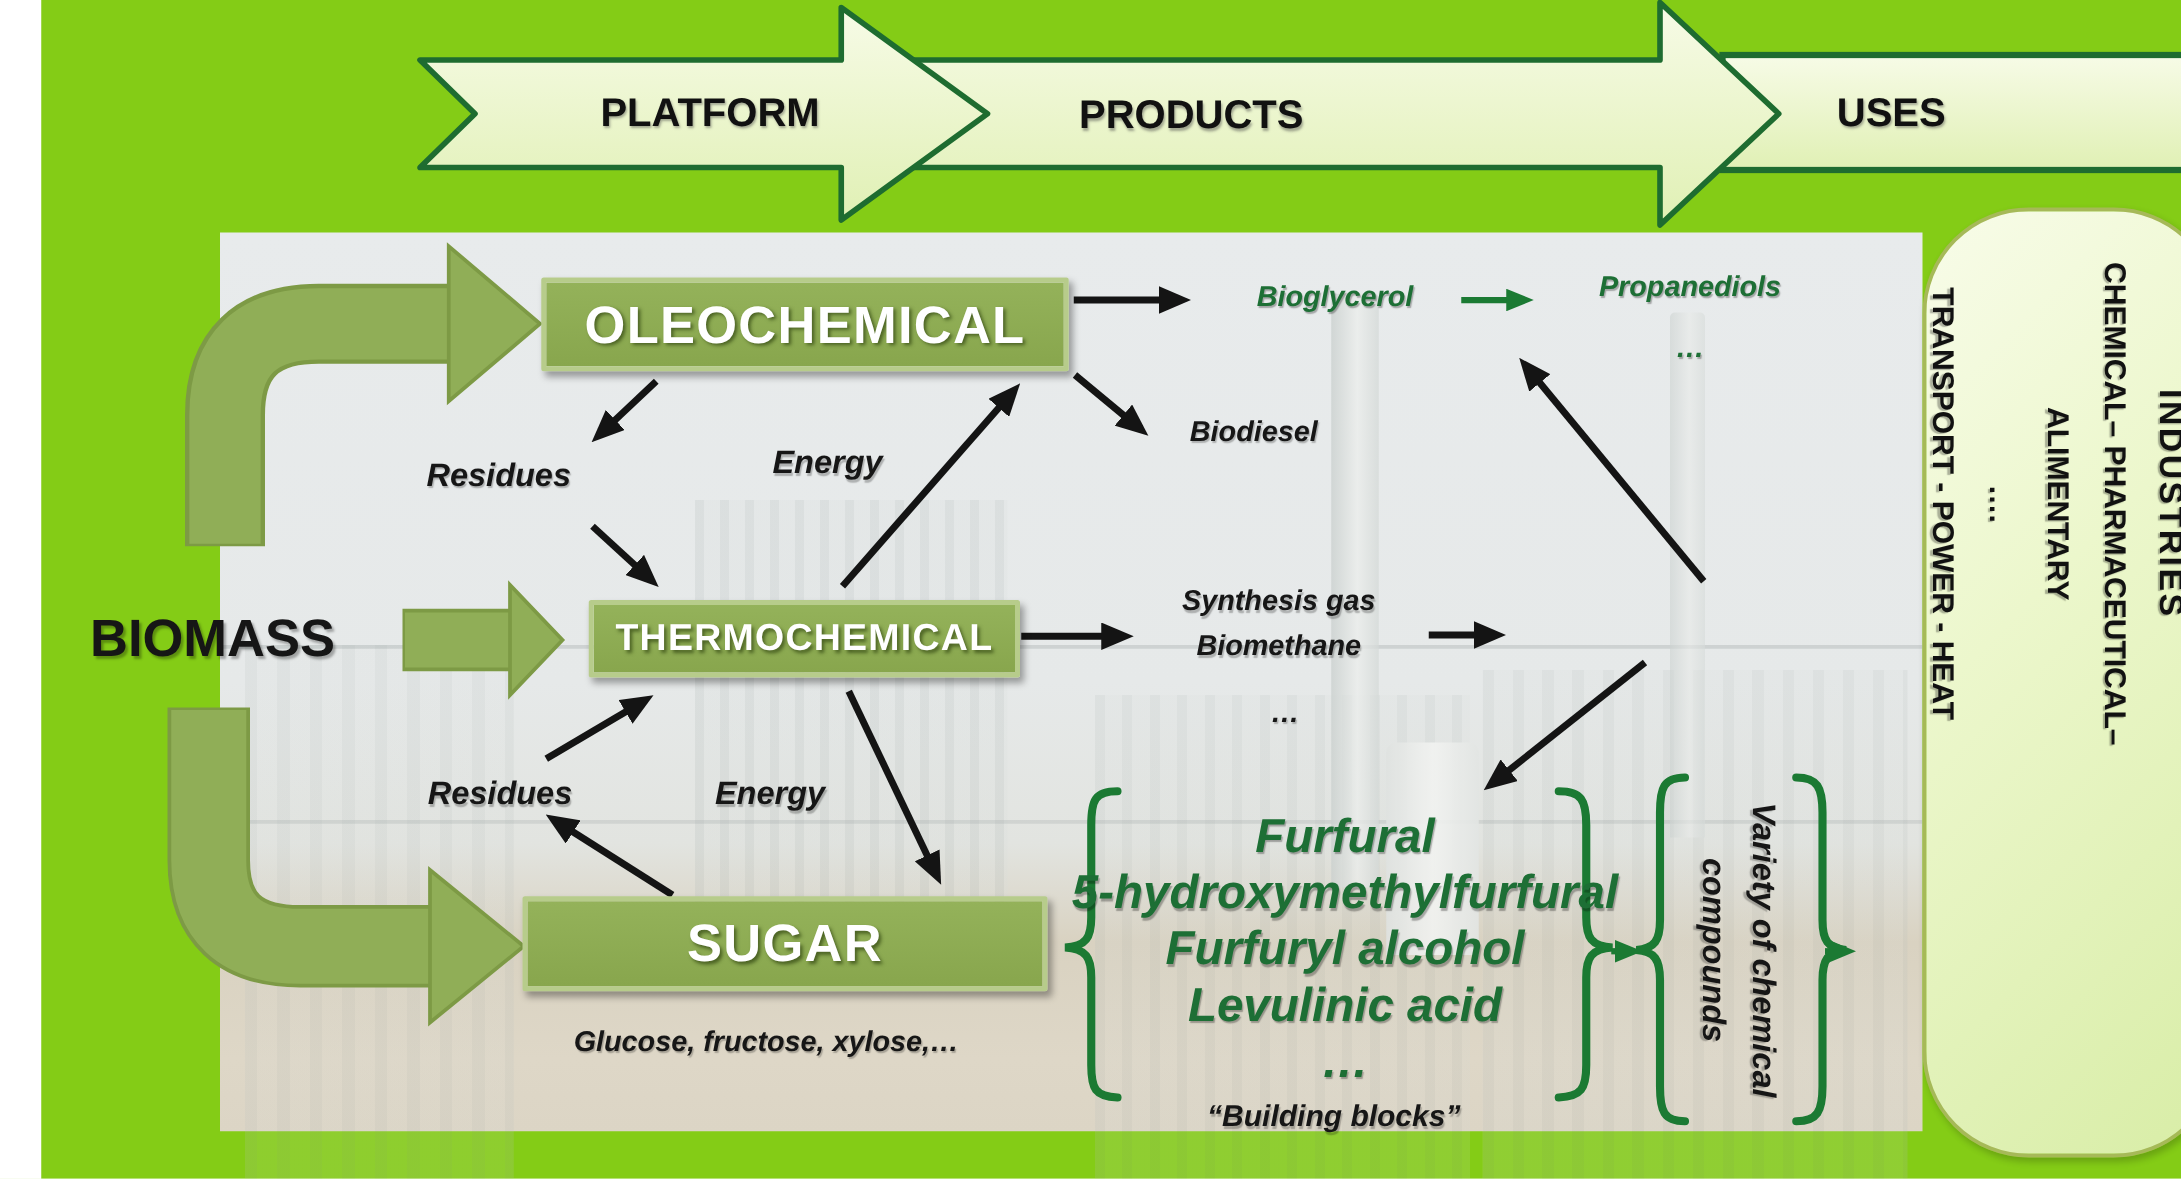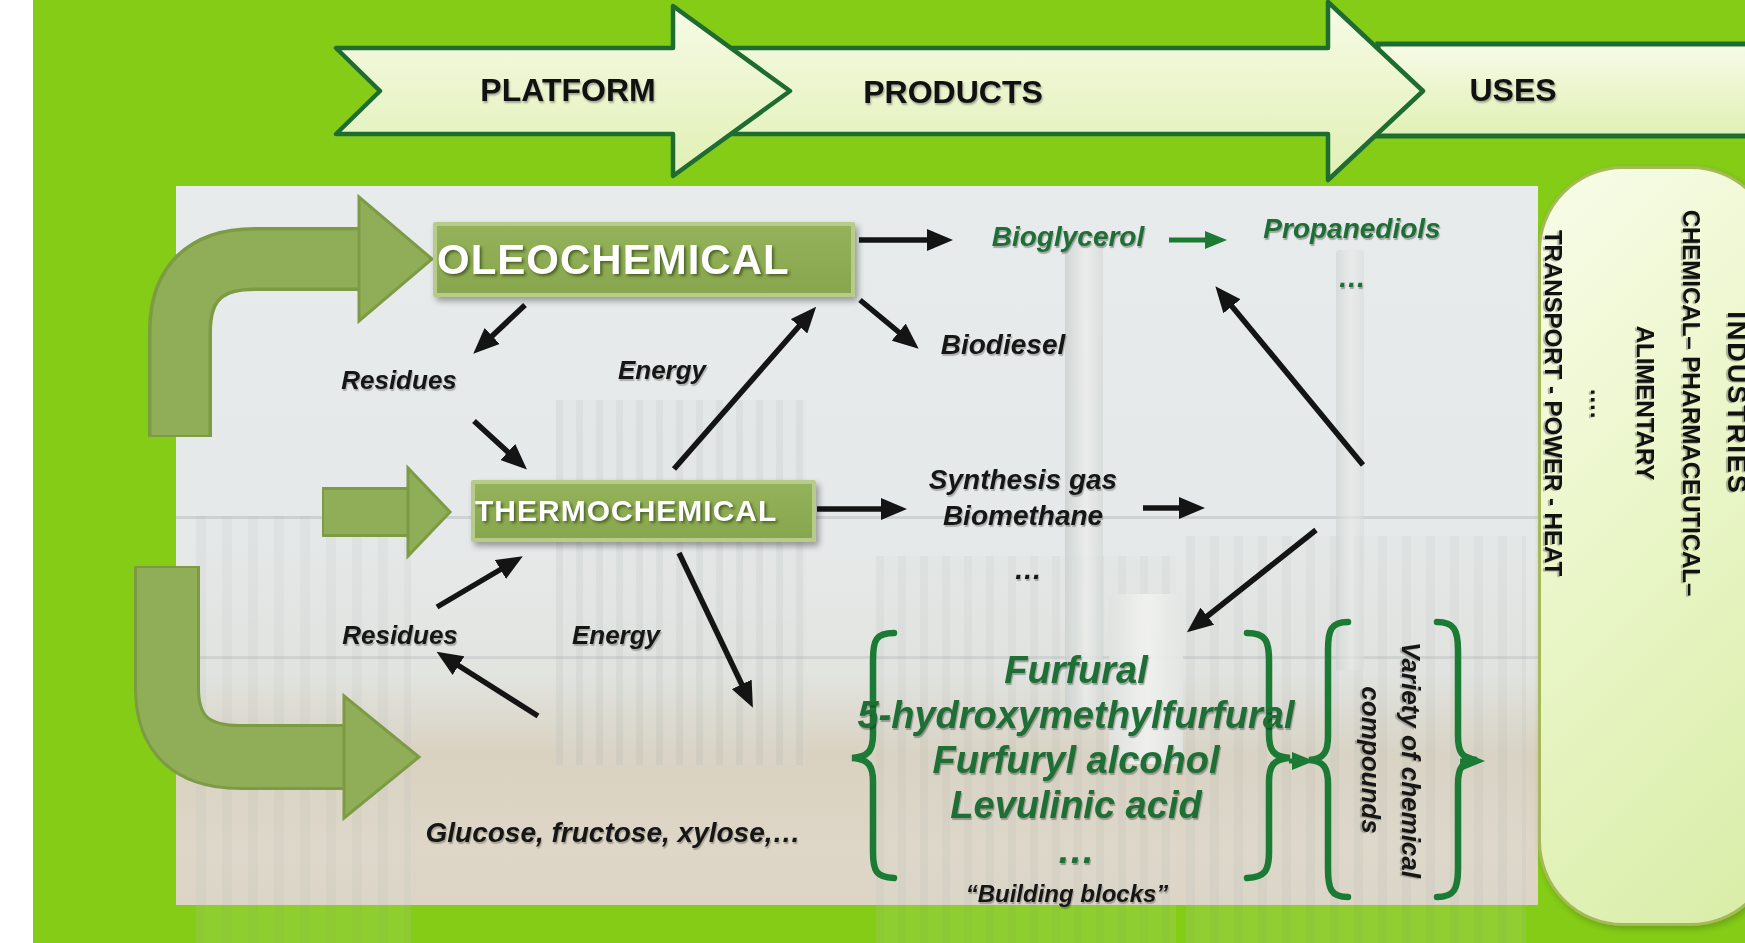--- a/index.html
+++ b/index.html
@@ -28,39 +28,39 @@
       background:linear-gradient(90deg,#ccd2d0,#e9ebe9 55%,#d6dbd9);}
   .silo{left:933px;top:408px;width:74px;height:170px;opacity:.9;border-radius:8px 8px 0 0;
       background:linear-gradient(90deg,#dfe2e0,#f2f3f1 50%,#e2e5e3);}
   .pipe{left:0;top:330px;width:100%;height:3px;background:rgba(160,170,168,.35);}
   .pipe2{left:0;top:470px;width:100%;height:3px;background:rgba(160,170,168,.28);}
 
   svg.layer{position:absolute;left:0;top:0;z-index:3;}
 
   
   .pbox{
-    position:absolute;z-index:5;display:flex;align-items:center;justify-content:flex-start;
+    position:absolute;z-index:5;display:flex;align-items:center;justify-content:center;
     background:linear-gradient(#94b25a,#88a64d);
     border:4px solid #b7cc8b;border-radius:2px;
     box-shadow:3px 4px 6px rgba(0,0,0,.35);
     color:#fff;font-weight:bold;letter-spacing:1px;
     text-shadow:2px 2px 3px rgba(40,60,10,.65);
   }
   #box-oleo {left:400px;top:222px;width:414px;height:67px;font-size:42px;}
   #box-thermo{left:438px;top:480px;width:337px;height:54px;font-size:30px;}
   #box-sugar{left:385px;top:717px;width:412px;height:68px;font-size:42px;}
 
   
   .lbl{position:absolute;z-index:6;transform:translate(-50%,-50%);white-space:nowrap;text-align:center;}
   .black-bi{color:#161616;font-weight:bold;font-style:italic;text-shadow:1px 2px 1px rgba(0,0,0,.25);}
   .green-bi{color:#1d6f35;font-weight:bold;font-style:italic;text-shadow:1px 2px 1px rgba(0,0,0,.3);}
   .banner-lbl{color:#111;font-weight:bold;font-size:32px;text-shadow:1px 2px 2px rgba(70,70,70,.45);z-index:6;}
   .biomass{font-size:42px;font-weight:bold;color:#161616;text-shadow:2px 2px 2px rgba(0,0,0,.3);}
   .flow-sm{font-size:26px;}
-  .flow-md{font-size:28px;}
+  .flow-md{font-size:23px;}
   .multiline{white-space:pre;line-height:36px;}
   .furf-list{line-height:45px;font-size:38px;}
 
   
   .capsule{
     position:absolute;z-index:4;left:1505px;top:166px;width:232px;height:754px;
     border:3px solid #a6b958;border-radius:85px;
     background:linear-gradient(135deg,#f8fce9 0%,#ecf7cc 40%,#d8eda6 100%);
     box-shadow:2px 3px 6px rgba(0,0,0,.2);
   }
@@ -161,26 +161,30 @@
       <path d="M 1404,622 C 1421,622 1425,630 1425,650 L 1425,736 C 1425,752 1429,759 1444,760 C 1429,761 1425,768 1425,784 L 1425,869 C 1425,889 1421,897 1404,897"></path>
     </g>
     <line x1="1256" y1="761" x2="1261" y2="761" stroke="#1b7a33" stroke-width="5" marker-end="url(#ahG)"></line>
     <line x1="1427" y1="761" x2="1432" y2="761" stroke="#1b7a33" stroke-width="5" marker-end="url(#ahG)"></line>
   </svg>
 
   <div class="lbl banner-lbl" style="left:535px;top:90px;">PLATFORM</div>
   <div class="lbl banner-lbl" style="left:920px;top:92px;text-align:right;">PRODUCTS</div>
   <div class="lbl banner-lbl" style="left:1480px;top:90px;">USES</div>
 
+  <div class="lbl biomass" style="left:137px;top:511px;">BIOMASS</div>
 
   <div class="pbox" id="box-oleo">
     <span>OLEOCHEMICAL</span>
   </div>
   <div class="pbox" id="box-thermo">
     <span>THERMOCHEMICAL</span>
+  </div>
+  <div class="pbox" id="box-sugar">
+    <span>SUGAR</span>
   </div>
   <div class="lbl black-bi flow-md" style="left:580px;top:833px;">Glucose, fructose, xylose,…</div>
 
   <div class="lbl black-bi flow-sm" style="left:366px;top:380px;">Residues</div>
   <div class="lbl black-bi flow-sm" style="left:629px;top:370px;">Energy</div>
   <div class="lbl black-bi flow-sm" style="left:367px;top:635px;">Residues</div>
   <div class="lbl black-bi flow-sm" style="left:583px;top:635px;">Energy</div>
 
   <div class="lbl green-bi flow-md" style="left:1035px;top:237px;">Bioglycerol</div>
   <div class="lbl green-bi flow-md" style="left:1319px;top:229px;">Propanediols</div>

